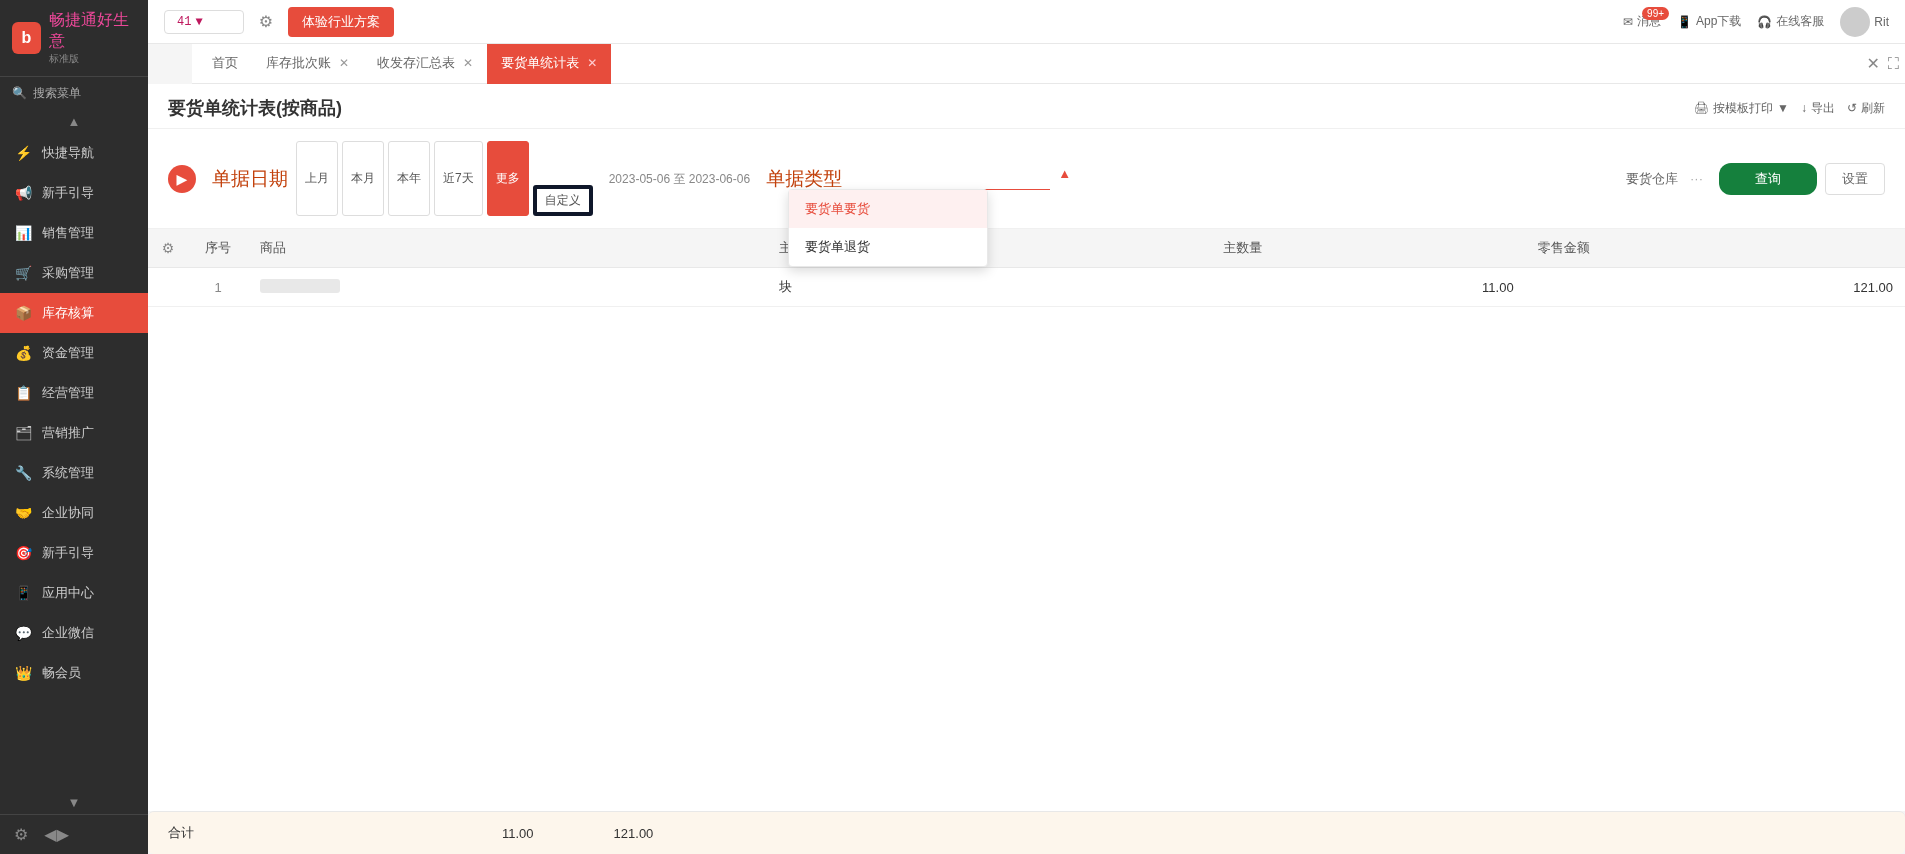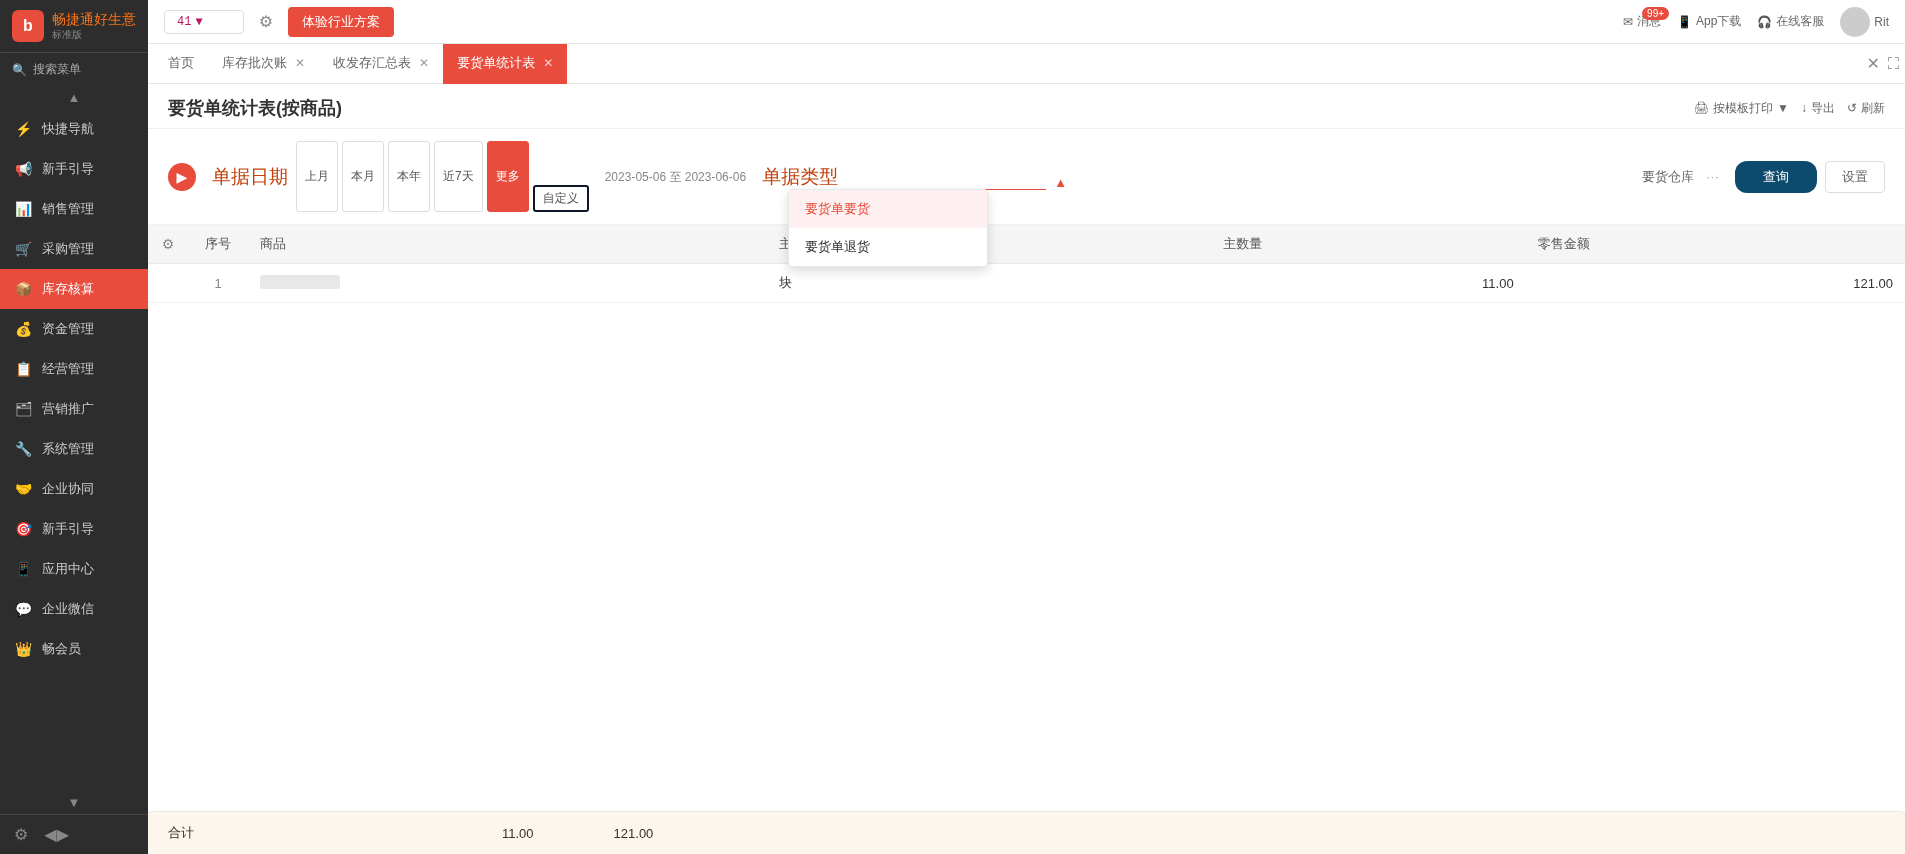--- a/index.html
+++ b/index.html
@@ -27,21 +27,21 @@
       height: 32px;
       background: #e74c3c;
       border-radius: 6px;
       display: flex;
       align-items: center;
       justify-content: center;
       color: #fff;
       font-weight: bold;
       font-size: 16px;
     }
-    .logo-text { font-size: 14px; color: #f97316; line-height: 1.3; }
+    .logo-text { font-size: 16px; color: #ec4899; line-height: 1.3; }
     .logo-sub { font-size: 10px; color: #888; }
 
     .sidebar-search {
       display: flex;
       align-items: center;
       padding: 8px 12px;
       gap: 6px;
       color: #aaa;
       cursor: pointer;
       font-size: 12px;
@@ -170,20 +170,21 @@
 
     
     .tabs-bar {
       background: #fff;
       display: flex;
       align-items: center;
       padding: 0 6px;
       border-bottom: 1px solid #e8e8e8;
       height: 40px;
       gap: 0;
+      margin-left: 44px;
     }
     .tab {
       display: flex;
       align-items: center;
       padding: 0 14px;
       height: 40px;
       cursor: pointer;
       font-size: 13px;
       color: #666;
       border-bottom: 2px solid transparent;
@@ -288,54 +289,54 @@
       background: #fff;
     }
     .quick-btn.more {
       background: #e74c3c;
       color: #fff;
       border-color: #e74c3c;
     }
     .date-range-text { font-size: 12px; color: #888; margin-top: 4px; }
     .custom-btn {
       padding: 3px 8px;
-      border: 2px solid #0f172a;
+      border: 4px solid #0f172a;
       border-radius: 3px;
       cursor: pointer;
       font-size: 12px;
       color: #555;
       background: #fff;
       margin-top: 44px;
     }
     .filter-select-wrapper {
       display: flex;
-      align-items: flex-end;
+      align-items: flex-start;
       gap: 8px;
       flex: 1;
     }
     .filter-select {
       border: none;
       border-bottom: 1px solid #e74c3c;
       padding: 4px 8px;
       font-size: 13px;
       outline: none;
       min-width: 200px;
       color: #333;
       background: transparent;
     }
     .select-arrow { color: #e74c3c; cursor: pointer; }
     .warehouse-label { color: #666; font-size: 13px; }
     .warehouse-dots { color: #aaa; cursor: pointer; margin-left: 4px; }
     .filter-actions { margin-left: auto; display: flex; gap: 8px; }
     .query-btn {
-      background: #0c4a6e;
+      background: #15803d;
       color: #fff;
       border: none;
       border-radius: 12px;
-      padding: 6px 28px;
+      padding: 6px 36px;
       cursor: pointer;
       font-size: 13px;
     }
     .settings-btn {
       background: #fff;
       color: #666;
       border: 1px solid #ddd;
       border-radius: 4px;
       padding: 6px 16px;
       cursor: pointer;

